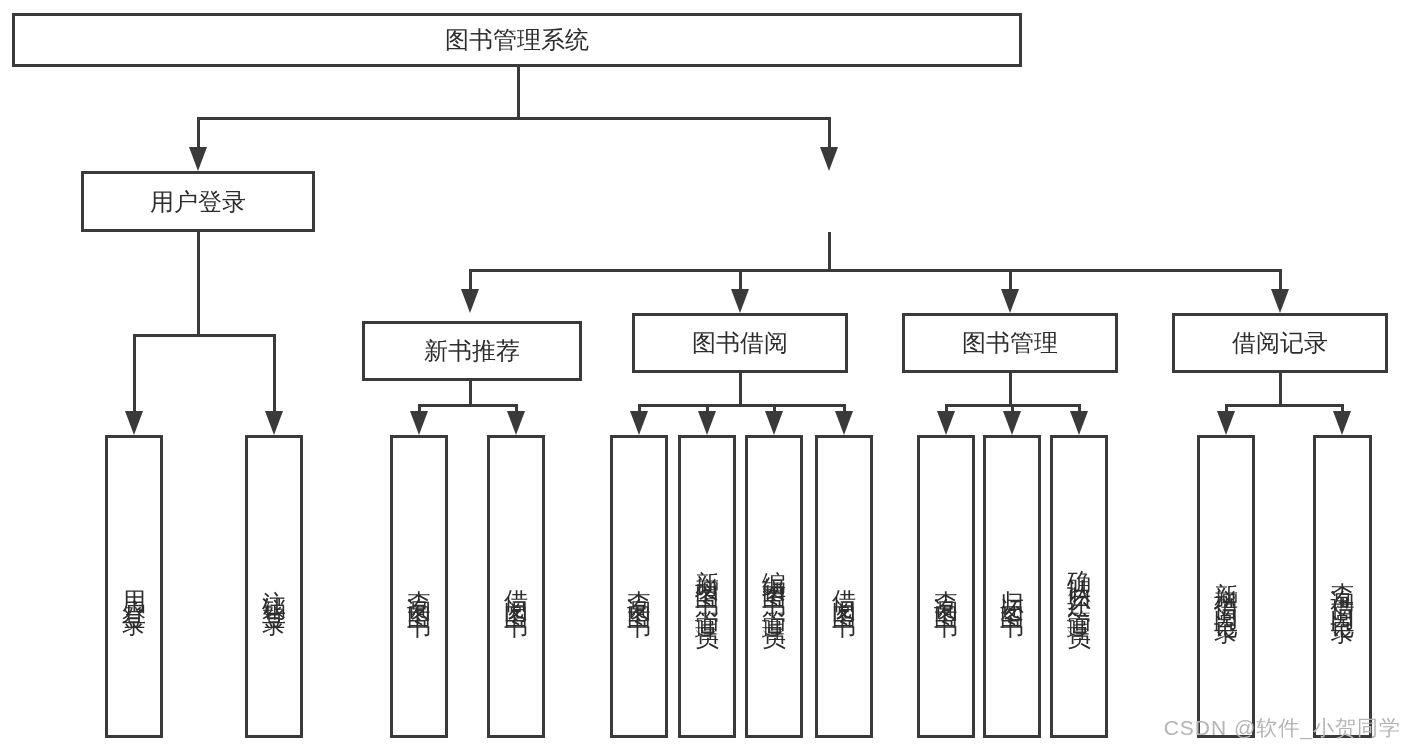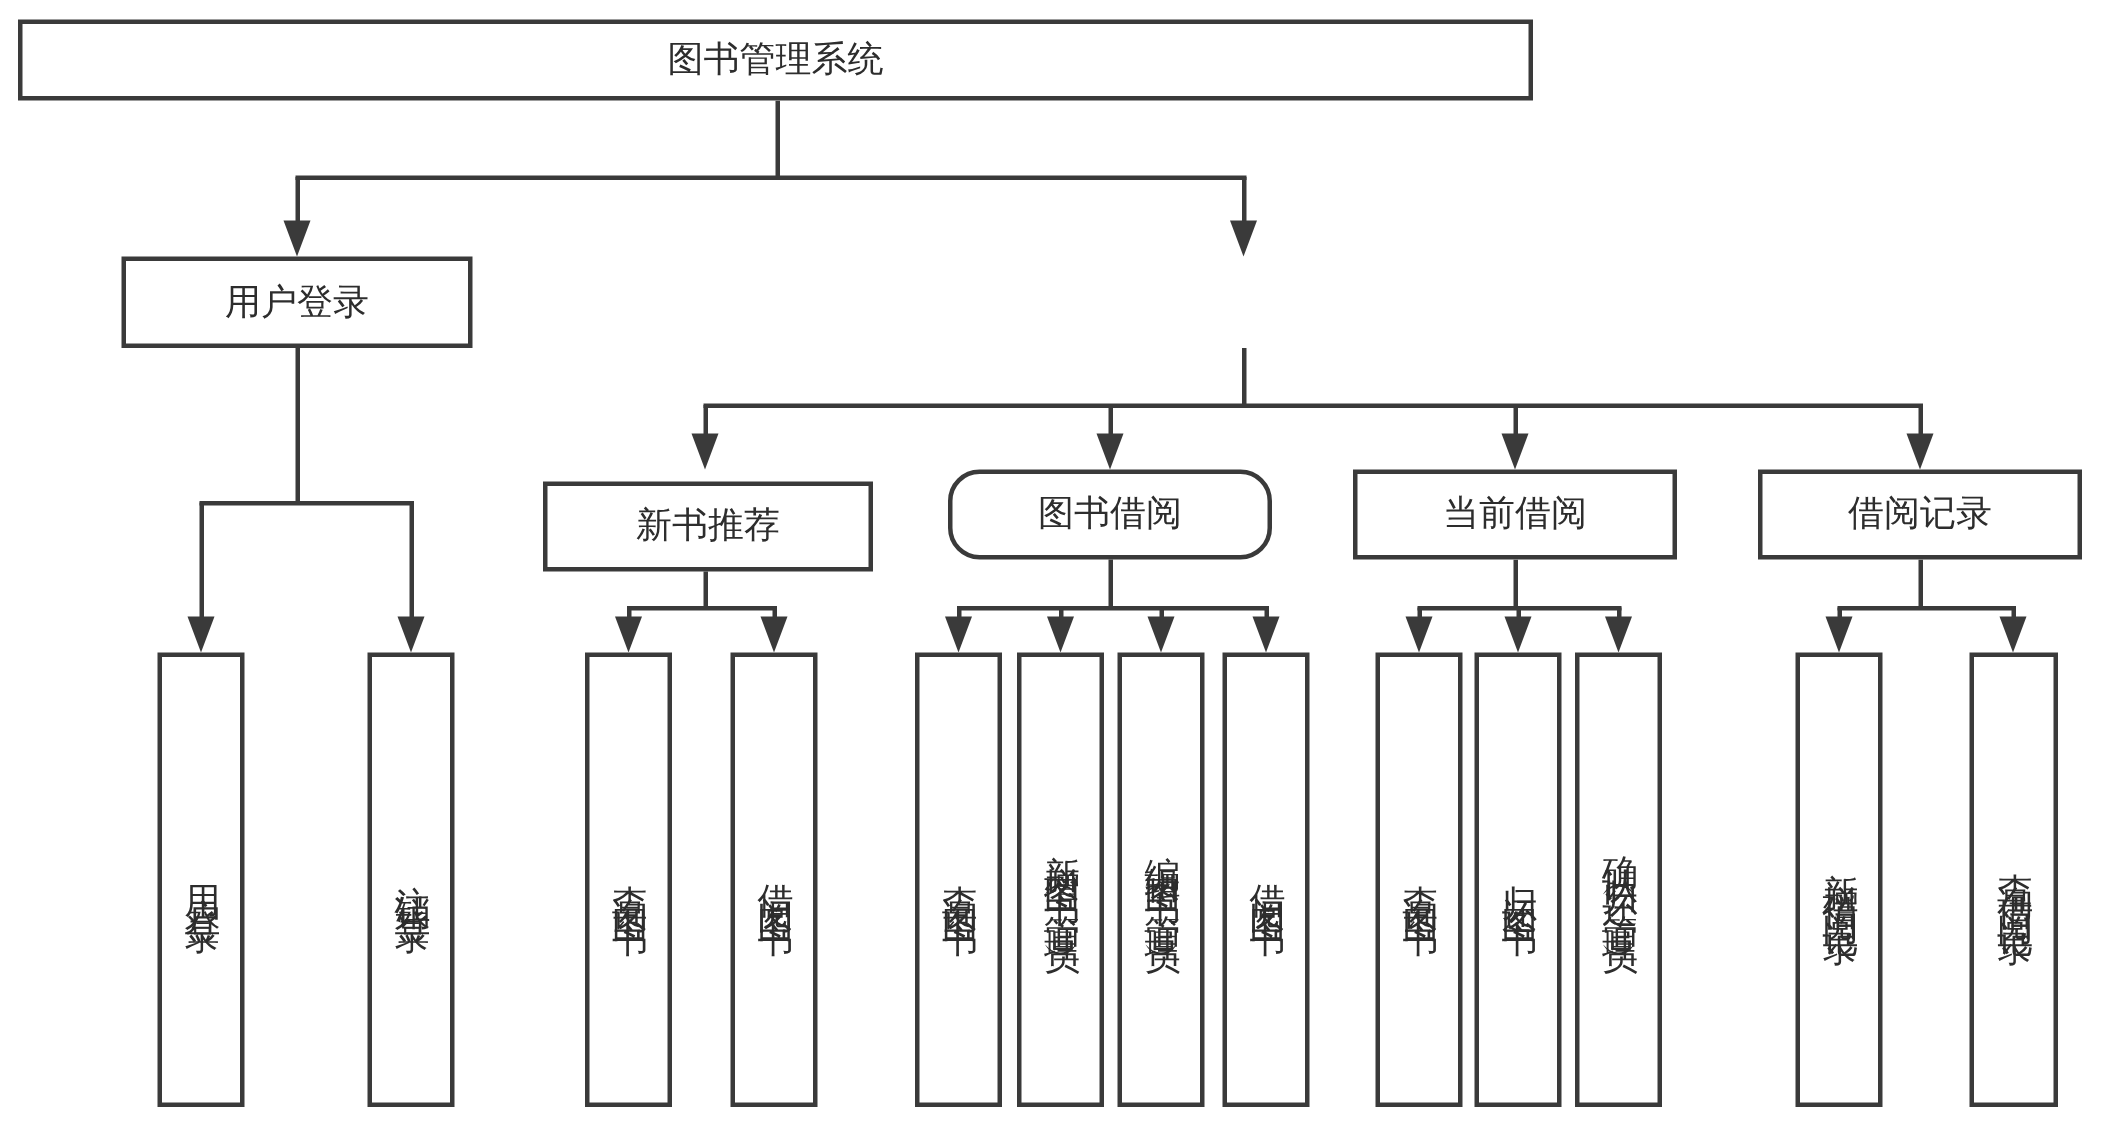--- a/index.html
+++ b/index.html
@@ -35,20 +35,21 @@
   .watermark{
     position:absolute;top:714px;right:4px;z-index:5;
     font-size:21px;color:var(--watermark);letter-spacing:1px;
     white-space:nowrap;
   }
 </style>
 </head>
 <body>
 
 <div id="stage">
+  <div class="watermark">CSDN @软件_小贺同学</div>
 <div class="cline" style="left: 516.5px; top: 67px; width: 3px; height: 51px;"></div>
     <div class="cline" style="left: 196.5px; top: 116.5px; width: 634px; height: 3px;"></div>
     <div class="cline" style="left: 196.5px; top: 118px; width: 3px; height: 47px;"></div>
     <div class="arrow" style="left: 189px; top: 147px;"></div>
     <div class="cline" style="left: 827.5px; top: 118px; width: 3px; height: 47px;"></div>
     <div class="arrow" style="left: 820px; top: 147px;"></div>
     <div class="cline" style="left: 196.5px; top: 232px; width: 3px; height: 103px;"></div>
     <div class="cline" style="left: 132.5px; top: 333.5px; width: 143px; height: 3px;"></div>
     <div class="cline" style="left: 132.5px; top: 335px; width: 3px; height: 94px;"></div>
     <div class="arrow" style="left: 125px; top: 411px;"></div>
@@ -90,22 +91,22 @@
     <div class="arrow" style="left: 1070px; top: 411px;"></div>
     <div class="cline" style="left: 1278.5px; top: 373px; width: 3px; height: 32px;"></div>
     <div class="cline" style="left: 1224.5px; top: 403.5px; width: 119px; height: 3px;"></div>
     <div class="cline" style="left: 1224.5px; top: 405px; width: 3px; height: 24px;"></div>
     <div class="arrow" style="left: 1217px; top: 411px;"></div>
     <div class="cline" style="left: 1340.5px; top: 405px; width: 3px; height: 24px;"></div>
     <div class="arrow" style="left: 1333px; top: 411px;"></div>
     <div class="node horizontal" style="left: 12px; top: 13px; width: 1010px; height: 54px;">图书管理系统</div>
     <div class="node horizontal" style="left: 81px; top: 171px; width: 234px; height: 61px;">用户登录</div>
     <div class="node horizontal" style="left: 362px; top: 321px; width: 220px; height: 60px;">新书推荐</div>
-    <div class="node horizontal" style="left: 632px; top: 313px; width: 216px; height: 60px; border-radius: 21px;">图书借阅</div>
-    <div class="node horizontal" style="left: 902px; top: 313px; width: 216px; height: 60px;">当前借阅</div>
+    <div class="node horizontal" style="left: 632px; top: 313px; width: 216px; height: 60px;">图书借阅</div>
+    <div class="node horizontal" style="left: 902px; top: 313px; width: 216px; height: 60px;">图书管理</div>
     <div class="node horizontal" style="left: 1172px; top: 313px; width: 216px; height: 60px;">借阅记录</div>
     <div class="node vertical" style="left: 105px; top: 435px; width: 58px; height: 303px;">用户登录</div>
     <div class="node vertical" style="left: 245px; top: 435px; width: 58px; height: 303px;">注销登录</div>
     <div class="node vertical" style="left: 390px; top: 435px; width: 58px; height: 303px;">查询图书</div>
     <div class="node vertical" style="left: 487px; top: 435px; width: 58px; height: 303px;">借阅图书</div>
     <div class="node vertical" style="left: 610px; top: 435px; width: 58px; height: 303px;">查询图书</div>
     <div class="node vertical" style="left: 678px; top: 435px; width: 58px; height: 303px;">新增图书（管理员）</div>
     <div class="node vertical" style="left: 745px; top: 435px; width: 58px; height: 303px;">编辑图书（管理员）</div>
     <div class="node vertical" style="left: 815px; top: 435px; width: 58px; height: 303px;">借阅图书</div>
     <div class="node vertical" style="left: 917px; top: 435px; width: 58px; height: 303px;">查询图书</div>

